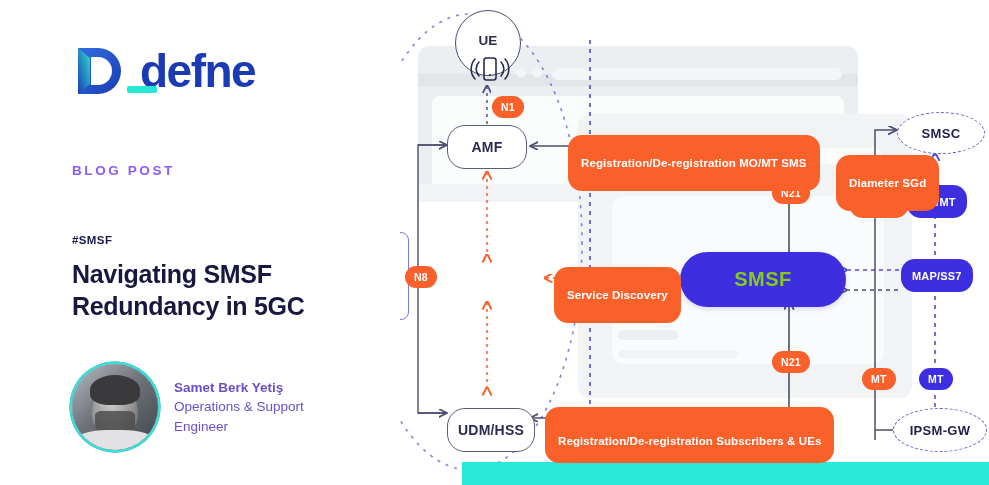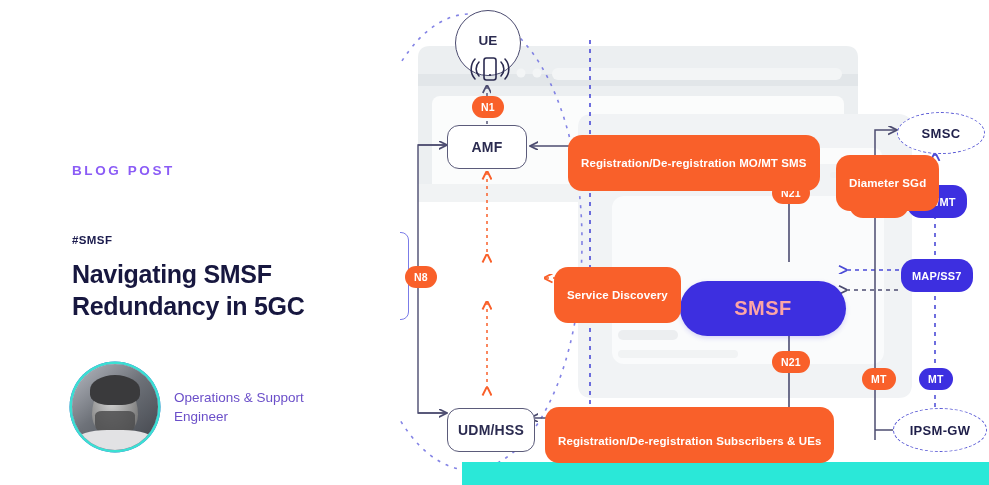--- a/index.html
+++ b/index.html
@@ -44,25 +44,25 @@
 
   
   .diagram{position:absolute;left:0;top:0;width:989px;height:485px;}
   .teal-bar{position:absolute;left:462px;top:462px;width:527px;height:23px;background:#2ae8d8;z-index:1;}
 
   .svg-layer{position:absolute;inset:0;width:989px;height:485px;}
 
   
   .node{position:absolute;box-sizing:border-box;display:flex;align-items:center;justify-content:center;
         font-weight:700;color:#2b2b50;background:#fff;z-index:4;}
-  .node.rect{border:1.6px solid #5b5b7a;border-radius:12px;font-size:14px;letter-spacing:.2px;}
+  .node.rect{border:1.6px solid #5b5b7a;border-radius:18px;font-size:14px;letter-spacing:.2px;}
   .node.circle{border:1.6px solid #4c4c70;border-radius:50%;font-size:13.5px;align-items:flex-start;padding-top:22px;}
   .node.dashed-oval{border:1.7px dashed #5b5bd6;border-radius:50%/50%;font-size:13px;letter-spacing:.3px;color:#1f1f4a;}
-  .node.smsf{background:#3d2fe0;color:#fca5a5;border-radius:28px;font-size:20px;letter-spacing:.5px;
-             box-shadow:0 2px 5px rgba(61,47,224,.18);margin-top:29px;}
+  .node.smsf{background:#3d2fe0;color:#84cc16;border-radius:28px;font-size:20px;letter-spacing:.5px;
+             box-shadow:0 2px 5px rgba(61,47,224,.18);}
 
   .cp-box{position:absolute;left:312px;top:232px;width:95px;height:86px;border:1.7px solid #7b7ce8;
           border-radius:8px;background:#fff;z-index:3;}
   .cp-5g{position:absolute;left:312px;top:262px;width:95px;text-align:center;font-size:21px;font-weight:400;color:#9a9bf0;letter-spacing:1px;}
   .cp-label{position:absolute;left:306px;top:286px;width:107px;text-align:center;font-size:12.5px;font-weight:700;color:#4d4ddb;letter-spacing:.1px;}
   .tower{position:absolute;left:332px;top:205px;width:56px;height:54px;z-index:4;}
 
   
   .badge{position:absolute;display:flex;align-items:center;justify-content:center;
          color:#fff;font-weight:700;border-radius:14px;z-index:5;white-space:nowrap;}
@@ -212,21 +212,21 @@
     </div>
 
     <div class="node dashed-oval" style="left:897px;top:112px;width:88px;height:42px;">
       <span>SMSC</span>
     </div>
 
     <div class="node dashed-oval" style="left:893px;top:408px;width:94px;height:44px;">
       <span>IPSM-GW</span>
     </div>
 
-    <div class="badge orange sm" style="left:472px;top:96px;">
+    <div class="badge orange sm" style="left:492px;top:96px;">
       <span>N1</span>
     </div>
 
     <div class="badge orange sm" style="left:405px;top:266px;">
       <span>N8</span>
     </div>
 
     <div class="badge orange sm" style="left:772px;top:182px;">
       <span>N21</span>
     </div>
@@ -268,38 +268,58 @@
     </div>
 
     <div class="badge orange lg" style="left:545px;top:407px;align-items:flex-end;">
       <span>Registration/De-registration Subscribers &amp; UEs</span>
     </div>
 
   </div>
 
   <div class="left-panel">
 
+    <div class="logo">
+      <svg class="logo-mark" viewBox="0 0 54 54">
+        <defs>
+          <linearGradient id="gd1" x1="0" y1="0" x2="1" y2="1">
+            <stop offset="0" stop-color="#2f6fe0"></stop>
+              <stop offset="1" stop-color="#1b3bb5"></stop>
+          </linearGradient>
+          <linearGradient id="gd2" x1="0" y1="1" x2="1" y2="0">
+            <stop offset="0" stop-color="#1b3bb5"></stop>
+              <stop offset="1" stop-color="#2ee0cf"></stop>
+          </linearGradient>
+        </defs>
+        <path d="M6 4 L26 4 a23 23 0 0 1 0 46 L6 50 Z" fill="url(#gd1)"></path>
+        <path d="M6 4 L6 50 L18 40 L18 14 Z" fill="url(#gd2)"></path>
+        <path d="M19 13 L26 13 a14 14 0 0 1 0 28 L19 41 Z" fill="#ffffff"></path>
+      </svg>
+      <div class="logo-word">defne</div>
+      <div class="logo-underline"></div>
+    </div>
 
     <div class="blogpost">BLOG POST</div>
 
     <div class="tag">#SMSF</div>
 
     <div class="headline">
       <span>Navigating SMSF</span><br>
       <span>Redundancy in 5GC</span>
     </div>
 
     <div class="author">
       <div class="avatar">
         <div class="face"></div>
         <div class="hair"></div>
         <div class="beard"></div>
         <div class="shoulders"></div>
       </div>
       <div class="author-txt">
+        <div class="author-name">Samet Berk Yetiş</div>
         <div class="author-role">Operations &amp; Support</div>
         <div class="author-role">Engineer</div>
       </div>
     </div>
 
   </div>
 
 </div>
 
 </body></html>

